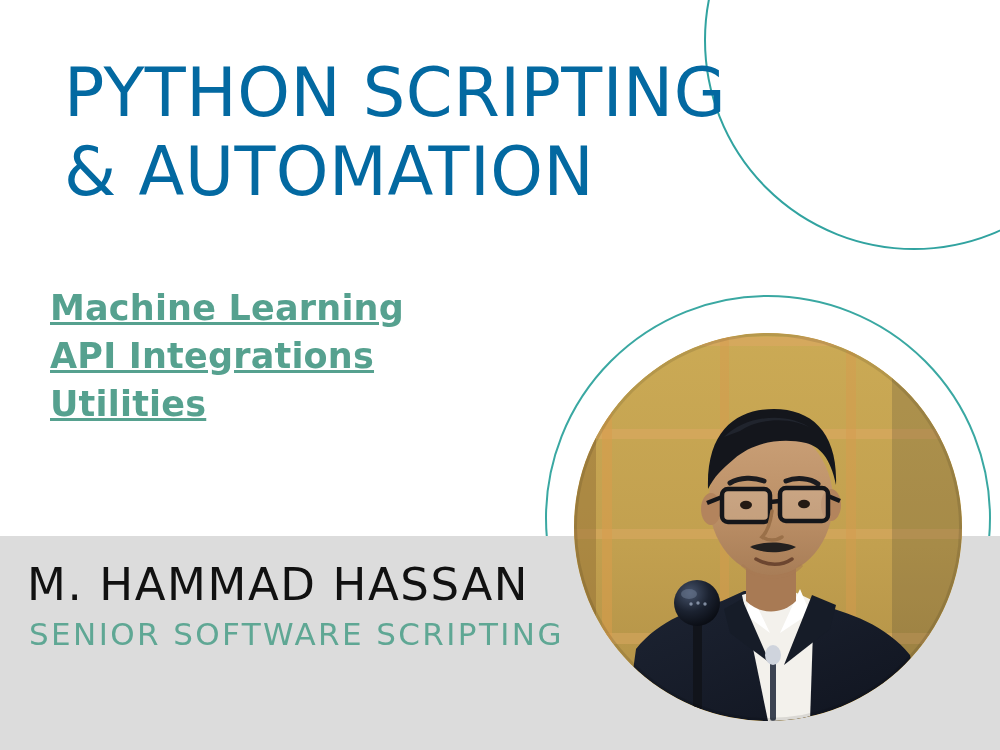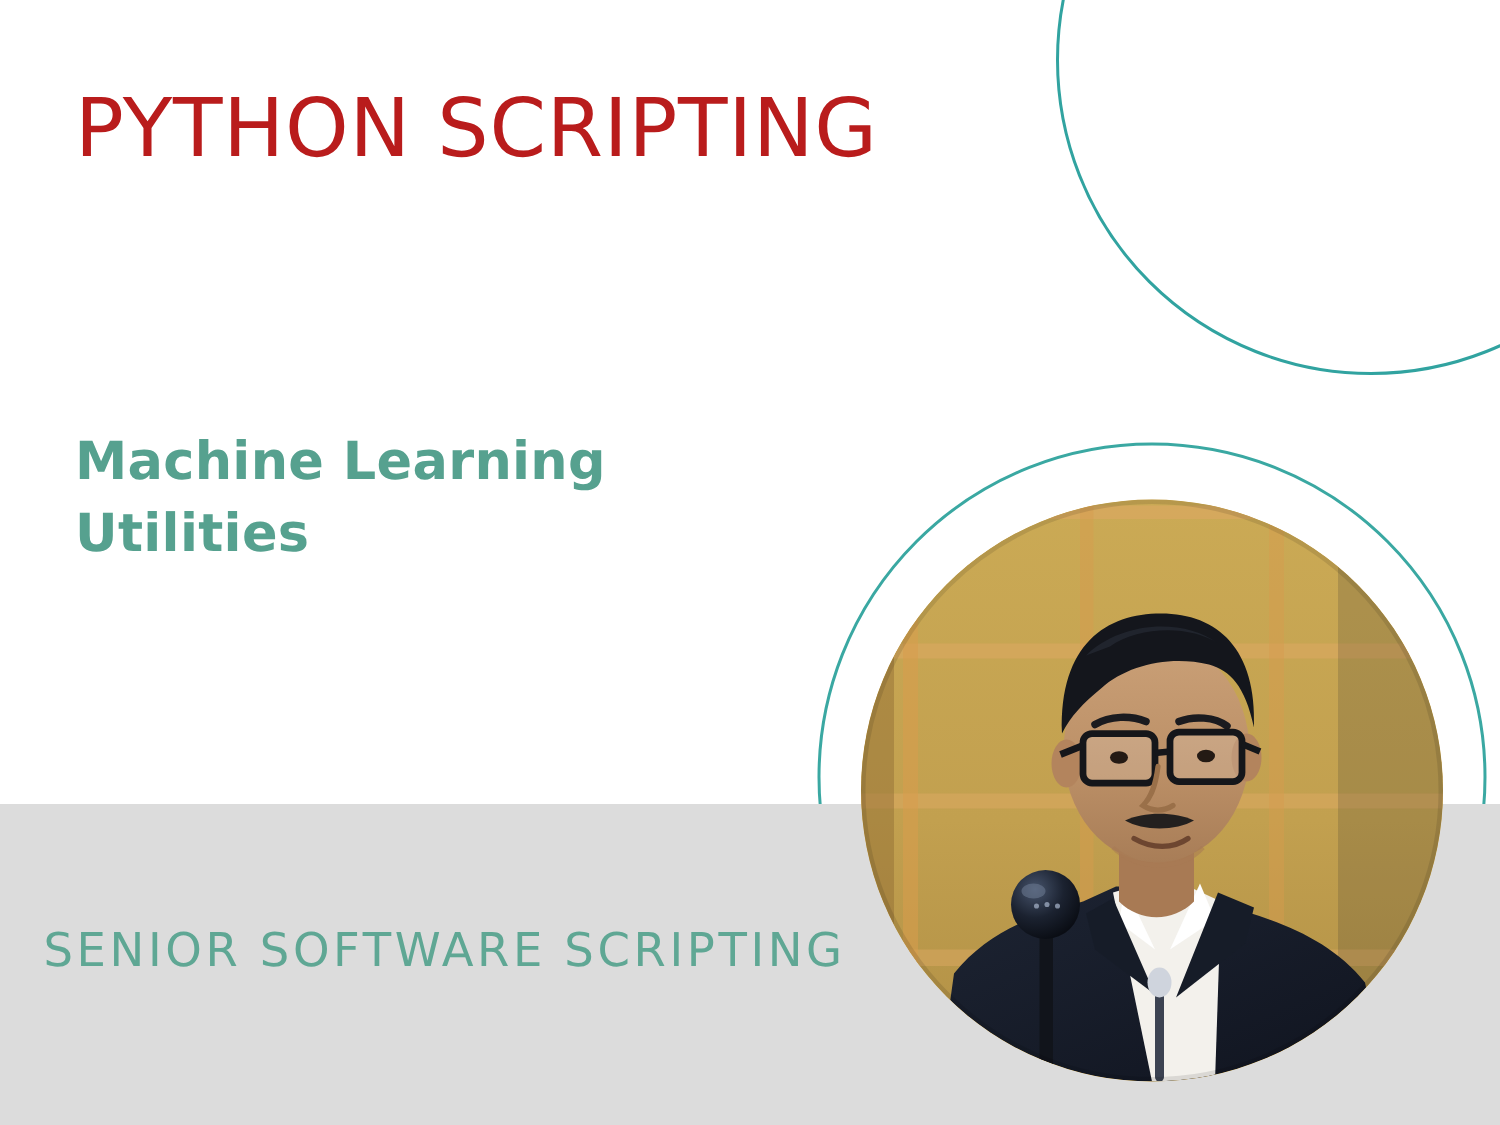--- a/index.html
+++ b/index.html
@@ -28,25 +28,25 @@
     height: 420px;
     border-radius: 50%;
     border: 2px solid #31a3a0;
     box-sizing: border-box;
     pointer-events: none;
   }
 
   
   .headline {
     position: absolute;
-    left: 50px;
+    left: 64px;
     top: 54px;
     width: 660px;
-    color: #b91c1c;
-    font-size: 54px;
+    color: #0369a1;
+    font-size: 67px;
     line-height: 1.18;
     letter-spacing: 0.5px;
     font-weight: 400;
     font-family: "DejaVu Sans", sans-serif;
   }
   .headline .ln {
     display: block;
     white-space: nowrap;
   }
 
@@ -54,20 +54,21 @@
   .skills {
     position: absolute;
     left: 50px;
     top: 285px;
     color: #56a18f;
     font-size: 35px;
     font-weight: 700;
     line-height: 1.37;
     font-family: "DejaVu Sans", sans-serif;
     letter-spacing: 0.2px;
+    text-decoration: underline;
   }
   .skills .skill {
     display: block;
     white-space: nowrap;
   }
 
   
   .photo-ring {
     position: absolute;
     left: 545px;
@@ -134,30 +135,33 @@
 </style>
 </head>
 <body>
 
 <div id="slide">
 
   <div class="deco-arc"></div>
 
   <div class="headline">
     <span class="ln">PYTHON SCRIPTING</span>
+    <span class="ln">&amp; AUTOMATION</span>
   </div>
 
   <div class="skills">
     <span class="skill">Machine Learning</span>
+    <span class="skill">API Integrations</span>
     <span class="skill">Utilities</span>
   </div>
 
   <div class="photo-ring"></div>
 
   <div class="banner">
+    <div class="banner-name">M. HAMMAD HASSAN</div>
     <div class="banner-role">SENIOR SOFTWARE SCRIPTING</div>
   </div>
 
   <div class="photo">
     <div class="photo-inner">
       <svg viewBox="0 0 388 388" preserveAspectRatio="xMidYMid slice" aria-hidden="true">
         <defs>
           <linearGradient id="wallG" x1="0" y1="0" x2="0" y2="1">
             <stop offset="0%" stop-color="#cbaa55"></stop>
             <stop offset="55%" stop-color="#c2a04f"></stop>

